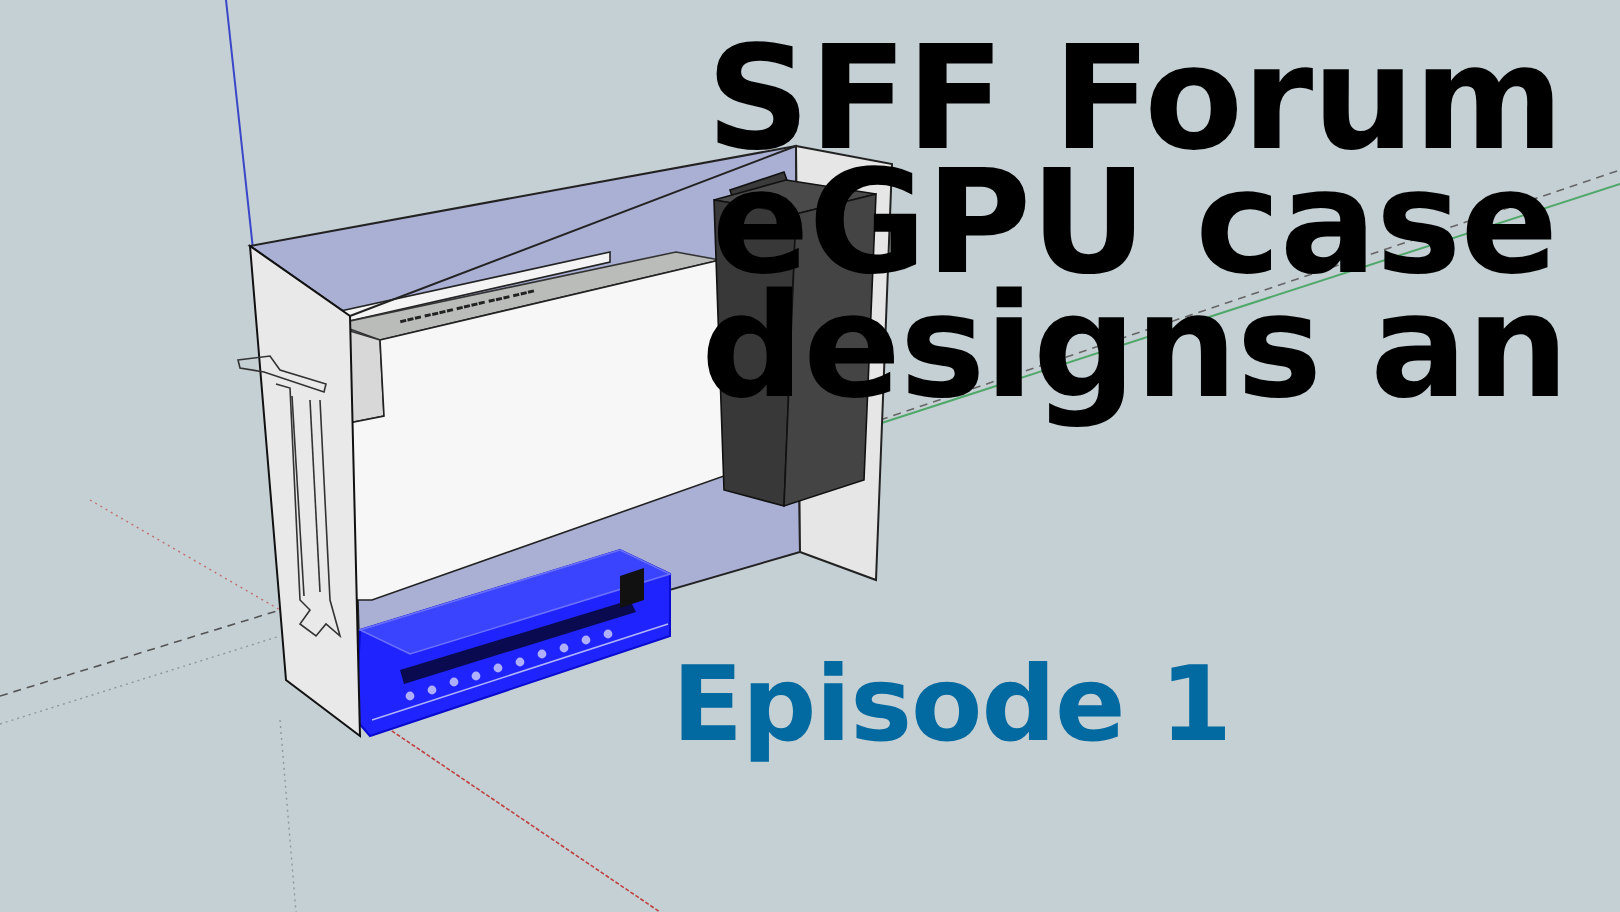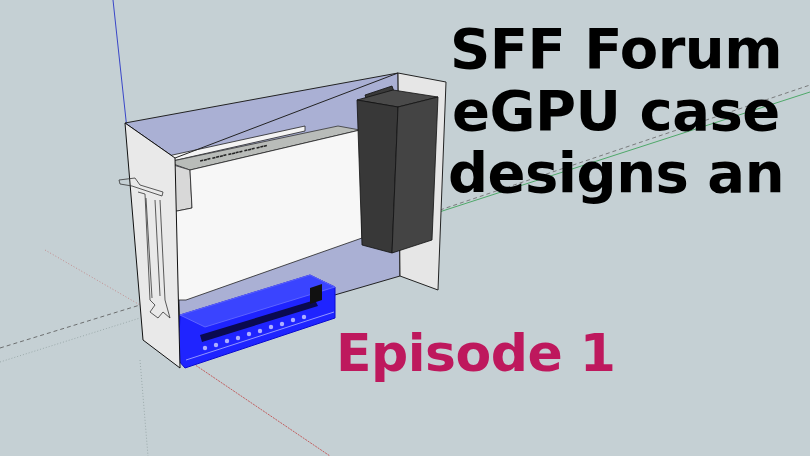--- a/index.html
+++ b/index.html
@@ -8,33 +8,33 @@
     background: #c5d0d4;
     position: relative;
     font-family: "DejaVu Sans", "Liberation Sans", sans-serif;
   }
   .scene { position: absolute; left: 0; top: 0; width: 810px; height: 456px; }
   .title {
     position: absolute; right: 26px; top: 18px;
     text-align: center;
     font-family: "DejaVu Sans", sans-serif;
     font-weight: bold;
-    font-size: 56px;
+    font-size: 72px;
     line-height: 62px;
     color: #000;
     letter-spacing: -0.5px;
   }
   .title div { white-space: nowrap; }
   .episode {
     position: absolute; left: 336px; top: 322px;
     font-family: "DejaVu Sans", sans-serif;
     font-weight: bold;
     font-size: 52px;
     line-height: 62px;
-    color: #be185d;
+    color: #0369a1;
     white-space: nowrap;
     letter-spacing: -0.5px;
   }
 </style>
 </head>
 <body>
 
 <svg class="scene" viewBox="0 0 810 456" xmlns="http://www.w3.org/2000/svg">
 
   <g>

